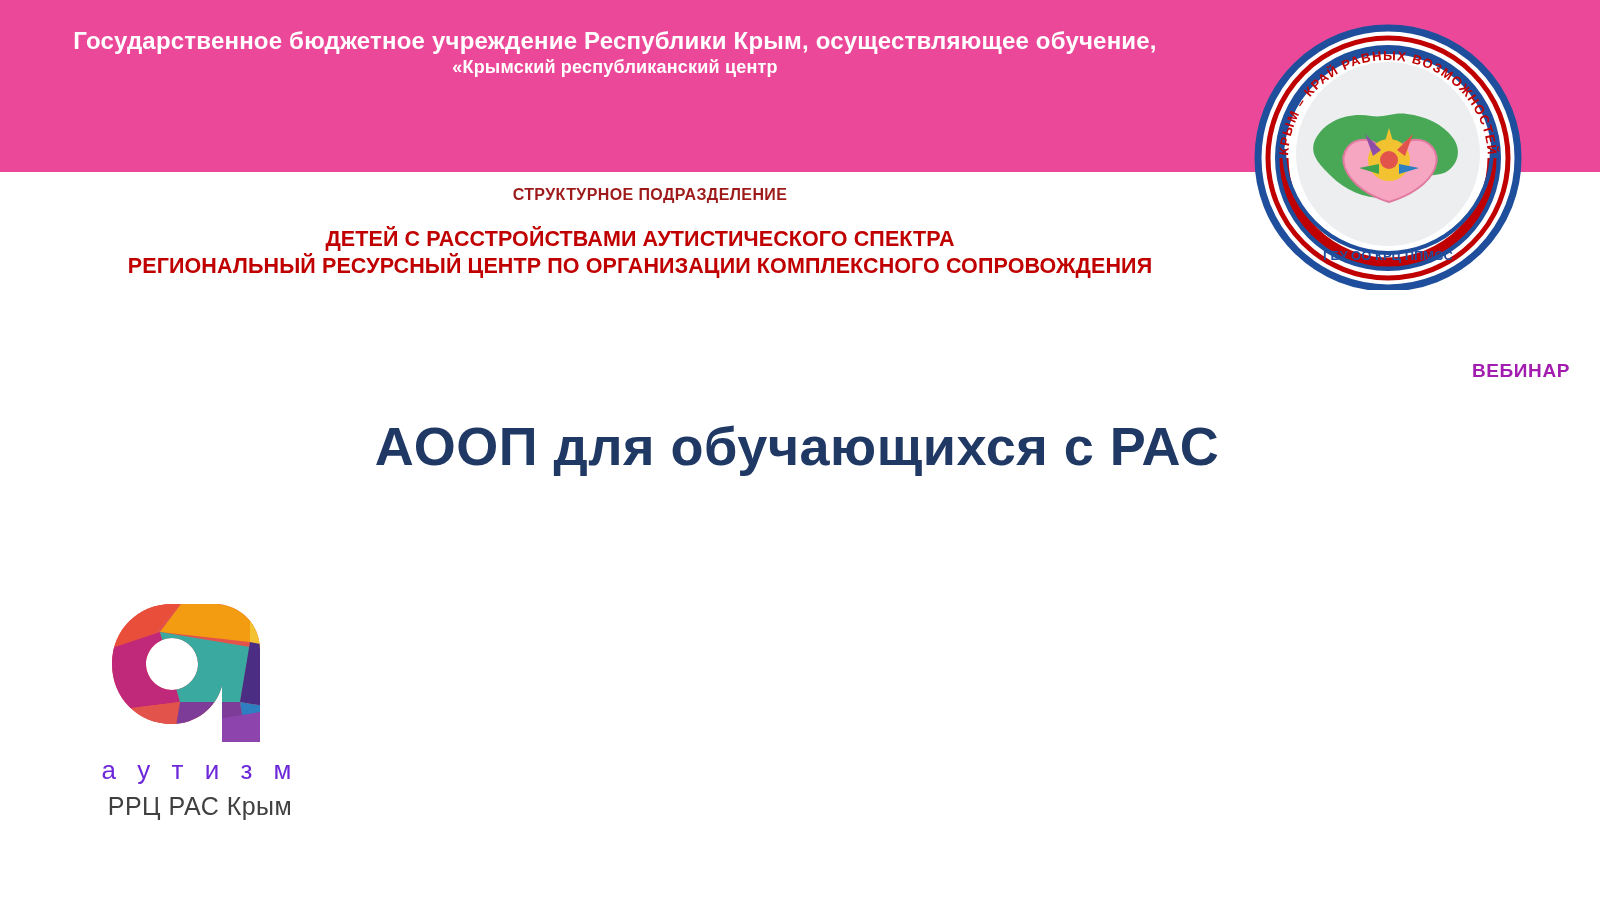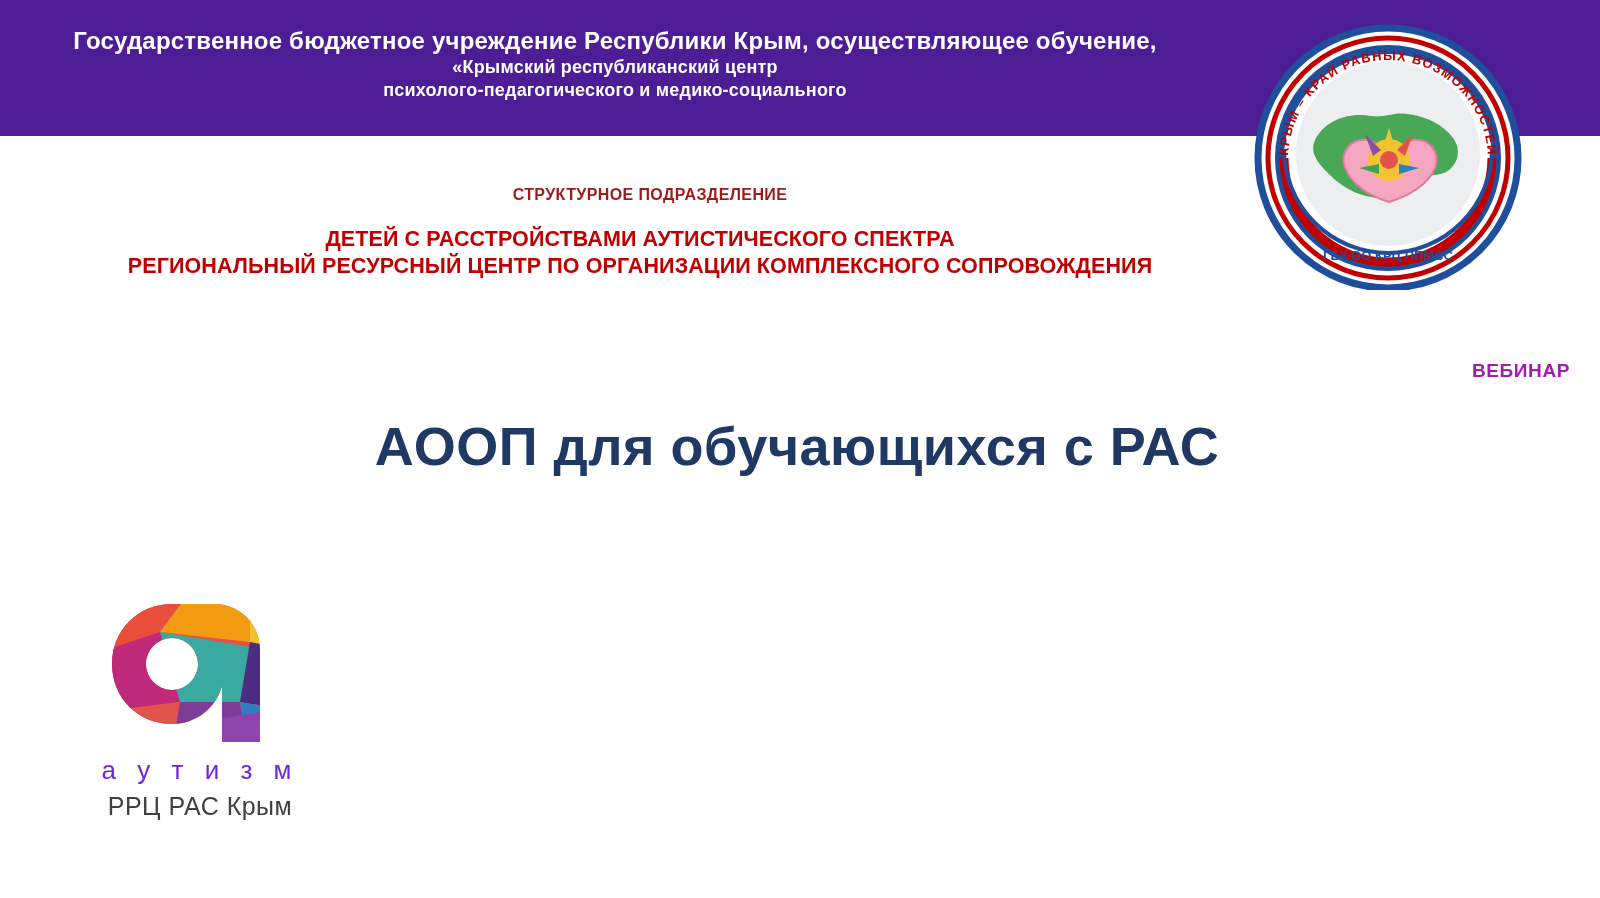--- a/index.html
+++ b/index.html
@@ -14,22 +14,22 @@
     overflow: hidden;
     position: relative;
   }
 
   
   .banner {
     position: absolute;
     left: 0;
     top: 0;
     width: 1600px;
-    height: 136px;
-    background: #4c1d95;
+    height: 172px;
+    background: #ec4899;
   }
   .banner-text {
     position: absolute;
     left: 0;
     top: 26px;
     width: 1230px;
     text-align: center;
     color: #ffffff;
     font-weight: bold;
     line-height: 1.25;
@@ -133,21 +133,20 @@
     letter-spacing: 0.5px;
   }
 </style>
 </head>
 <body>
 
 <div class="banner">
   <div class="banner-text">
     <div class="banner-line-1">Государственное бюджетное учреждение Республики  Крым,  осуществляющее обучение,</div>
     <div class="banner-line-2">«Крымский  республиканский  центр</div>
-    <div class="banner-line-3">психолого-педагогического  и медико-социального</div>
   </div>
 </div>
 
 <div class="emblem">
   <svg width="270" height="270" viewBox="0 0 270 270" xmlns="http://www.w3.org/2000/svg">
     <defs>
       <path id="ringTop" d="M 35,140 A 100,100 0 0 1 235,140" fill="none"></path>
       <path id="ringBot" d="M 45,140 A 90,90 0 0 0 225,140" fill="none"></path>
     </defs>
 

